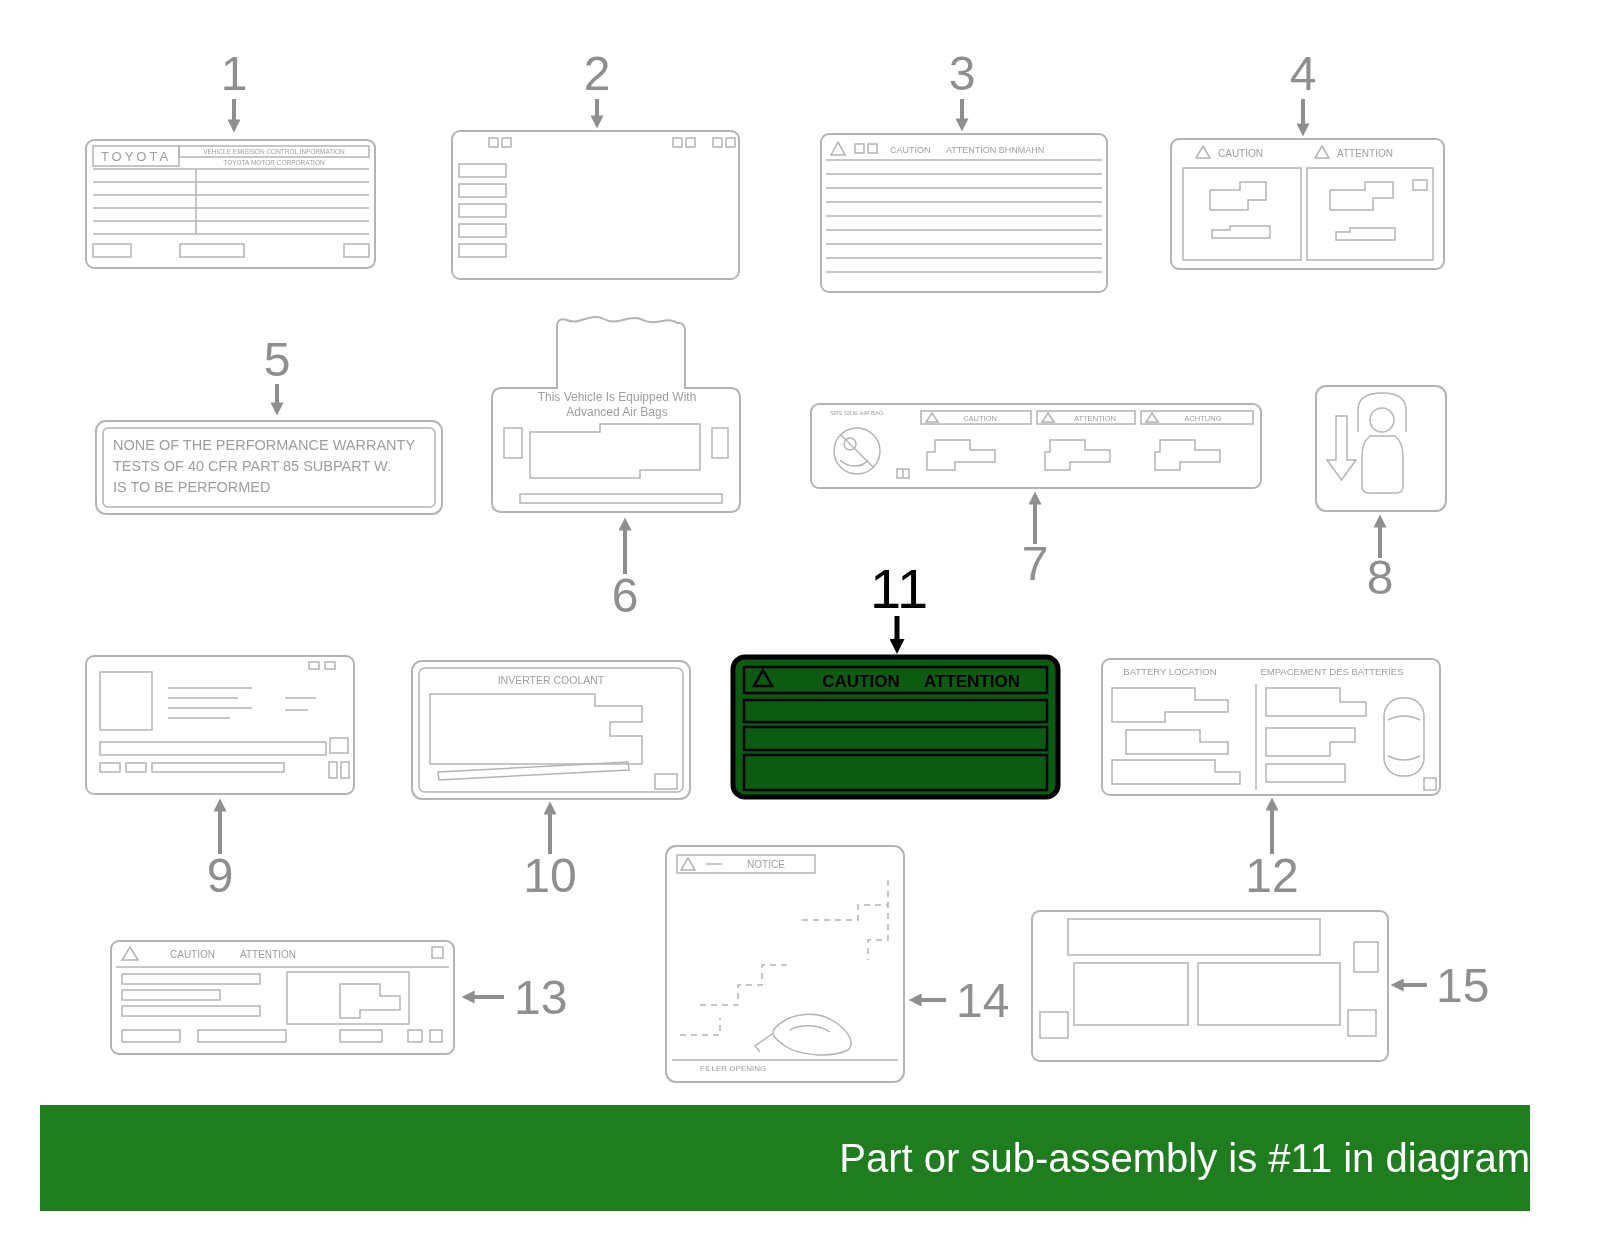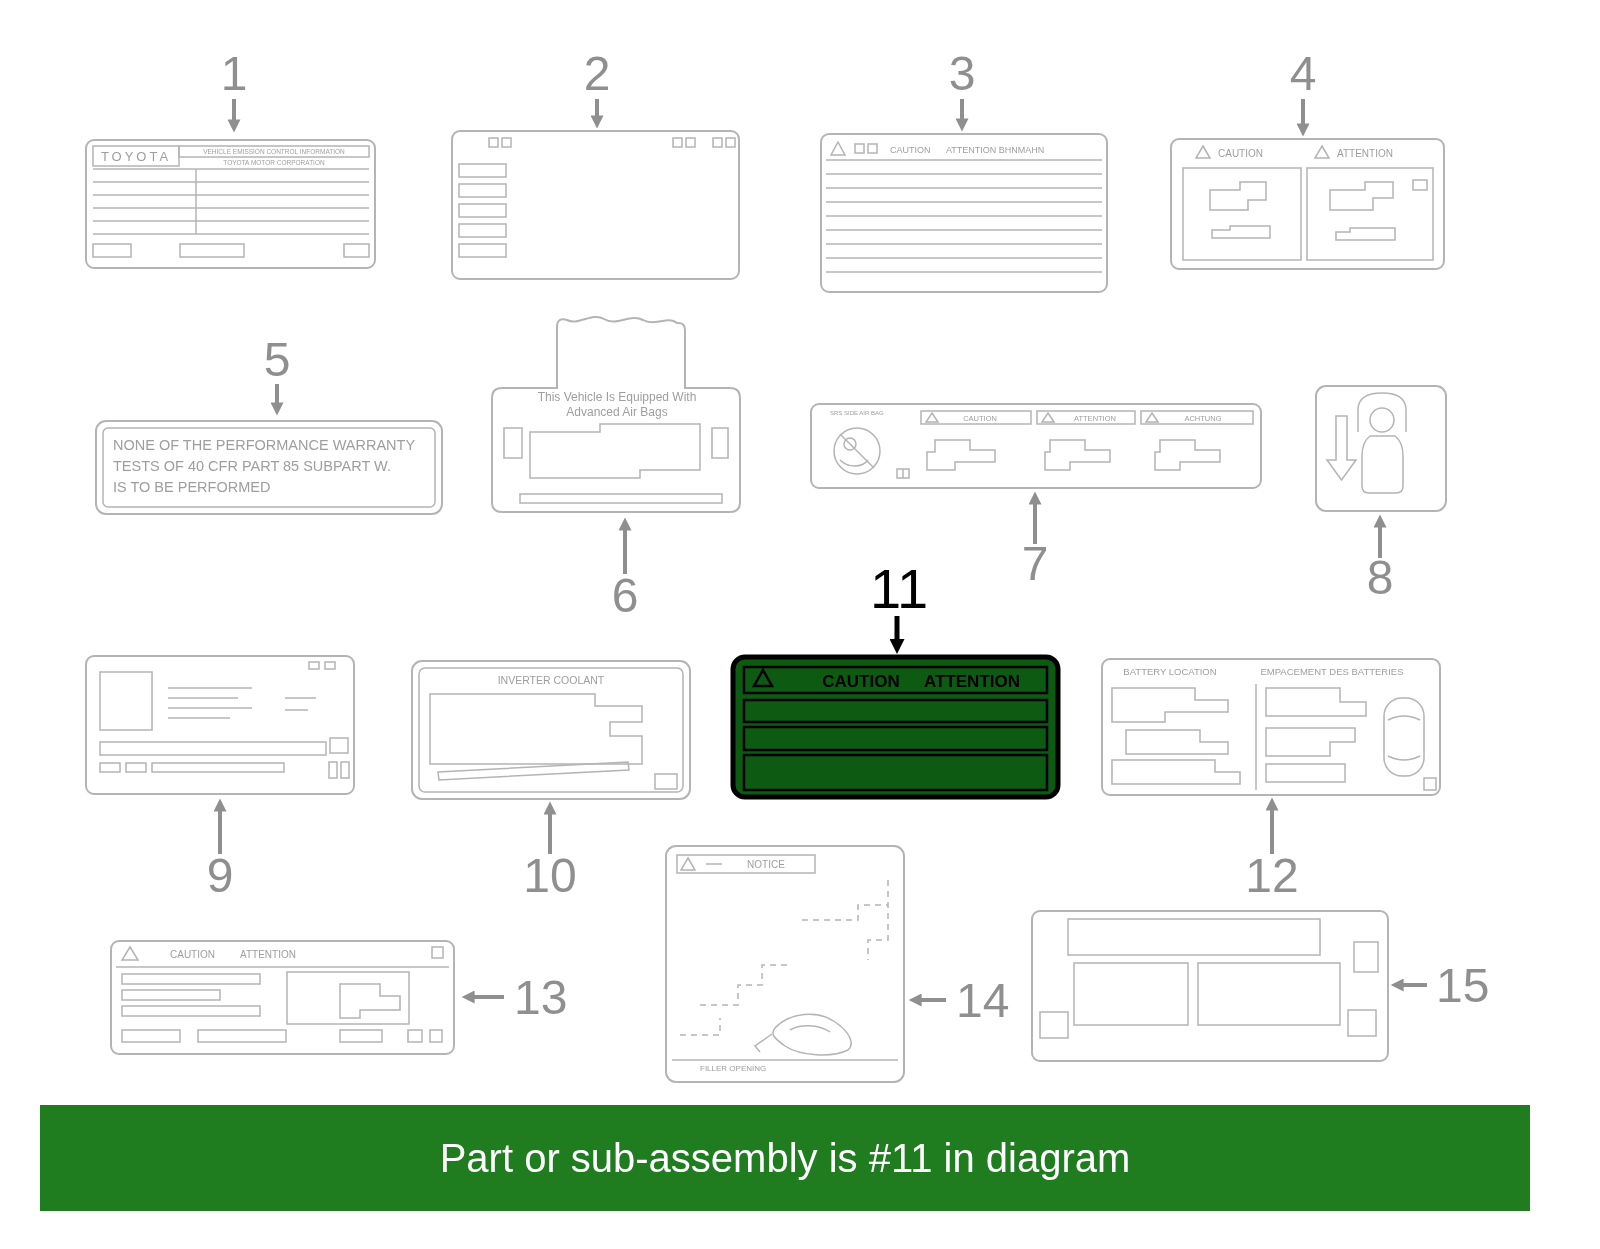--- a/index.html
+++ b/index.html
@@ -14,22 +14,22 @@
   .hl  { fill:none; stroke:#000000; stroke-width:2.5; }
   text { font-family:"Liberation Sans", sans-serif; }
   .tg  { fill:#9e9e9e; }
   .tk  { fill:#000000; font-weight:bold; }
   .tc  { fill:#8f8f8f; font-size:48px; }
   .tc11{ fill:#000000; font-size:56px; }
   .ag  { stroke:#8f8f8f; stroke-width:4; fill:none; }
   .ab  { stroke:#000000; stroke-width:5; fill:none; }
 
   .banner { position:absolute; left:40px; top:1105px; width:1490px; height:106px;
-            background:#1f7d20; color:#ffffff; display:flex; flex-direction:row;
-            justify-content:center; align-items:center; text-align:center; }
+            background:#1f7d20; color:#ffffff; display:flex; flex-direction:column;
+            justify-content:center; align-items:flex-end; text-align:center; }
   .banner-line { font-size:40px; line-height:1.25; }
 </style>
 </head>
 <body>
 
 <div class="canvas">
 <svg class="diagram-svg" width="1600" height="1249" viewBox="0 0 1600 1249">
   <defs>
     <marker id="mGray" markerUnits="userSpaceOnUse" markerWidth="15" markerHeight="13" viewBox="0 0 10 10" refX="2" refY="5" orient="auto">
       <path d="M0 0 L10 5 L0 10 Z" fill="#8f8f8f"></path>

